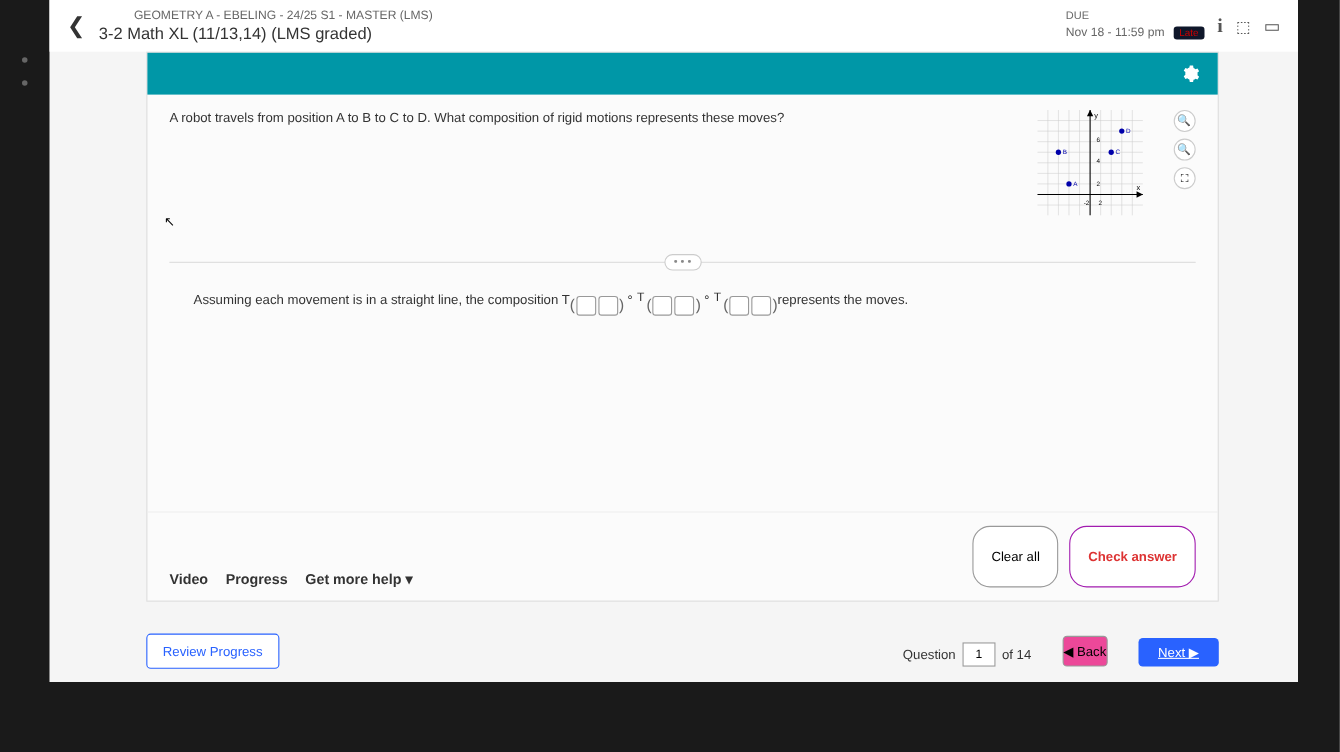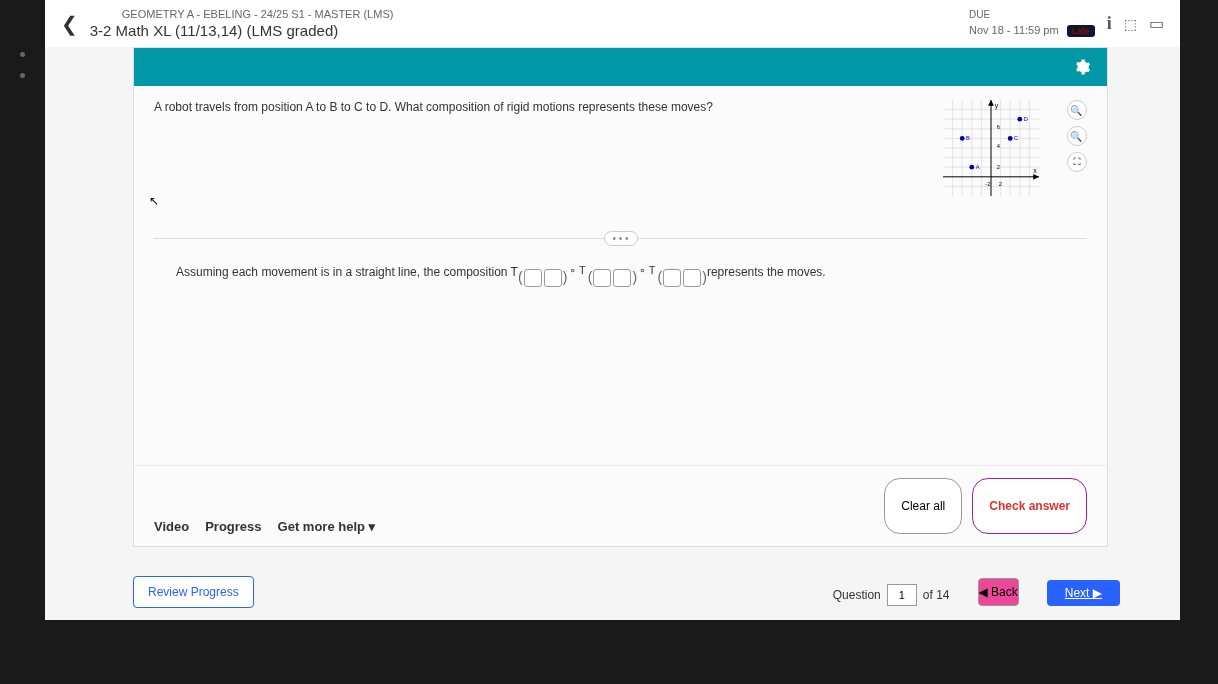--- a/index.html
+++ b/index.html
@@ -33,21 +33,21 @@
     .input-pair { display: inline-flex; position: relative; top: 6px; }
     .input-pair::before { content: "("; font-size: 14px; color: #666; }
     .input-pair::after { content: ")"; font-size: 14px; color: #666; }
     .comp-t { font-size: 11px; position: relative; top: -2px; margin: 0 2px; }
     .bottom-toolbar { position: absolute; bottom: 0; left: 0; right: 0; padding: 12px 20px; display: flex; align-items: flex-end; justify-content: space-between; border-top: 1px solid #eee; }
     .help-links { display: flex; gap: 16px; font-size: 13px; color: #333; font-weight: bold; }
     .help-links span { cursor: pointer; }
     .action-buttons { display: flex; gap: 10px; }
     .btn-clear { padding: 2px 16px; border: 1px solid #999; border-radius: 16px; background: #fff; font-size: 12px; cursor: pointer; }
     .btn-check { padding: 20px 16px; border: 1px solid #a21caf; border-radius: 16px; background: #fff; color: #d33; font-size: 12px; font-weight: bold; cursor: pointer; }
-    .footer-bar { position: absolute; bottom: 12px; left: 88px; right: 60px; display: flex; align-items: center; justify-content: space-between; gap: 12px; }
+    .footer-bar { position: absolute; bottom: 12px; left: 88px; right: 72px; display: flex; align-items: center; justify-content: space-between; gap: 12px; }
     .review-btn { padding: 8px 14px; border: 1px solid #2962ff; color: #2962ff; background: #fff; border-radius: 4px; font-size: 12px; cursor: pointer; }
     .footer-right { display: flex; align-items: flex-end; gap: 28px; }
     .question-nav { font-size: 12px; color: #333; display: flex; align-items: center; gap: 6px; }
     .q-input { width: 30px; height: 22px; border: 1px solid #999; text-align: center; font-size: 11px; }
     .btn-back-nav { padding: 6px 0; border: 1px solid #999; background: #ec4899; border-radius: 4px; font-size: 12px; cursor: pointer; }
     .btn-next { padding: 6px 18px; border: none; background: #2962ff; color: #fff; border-radius: 4px; font-size: 12px; cursor: pointer; text-decoration: underline; }
     .left-dots { position: absolute; left: 20px; top: 52px; display: flex; flex-direction: column; gap: 16px; }
     .left-dot { width: 5px; height: 5px; border-radius: 50%; background: #666; }
     .cursor-arrow { position: absolute; left: 149px; top: 194px; font-size: 12px; color: #000; pointer-events: none; }
   </style>

